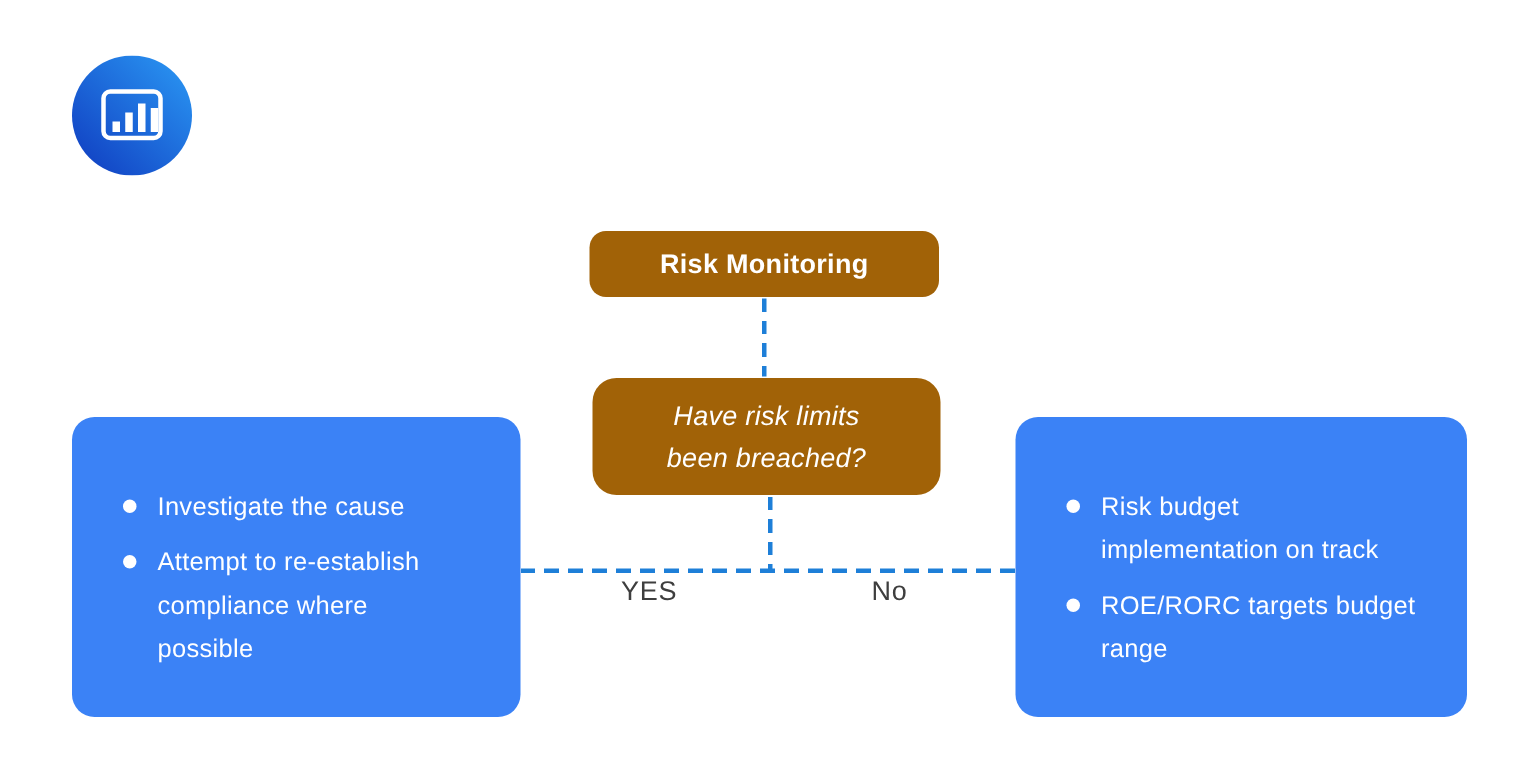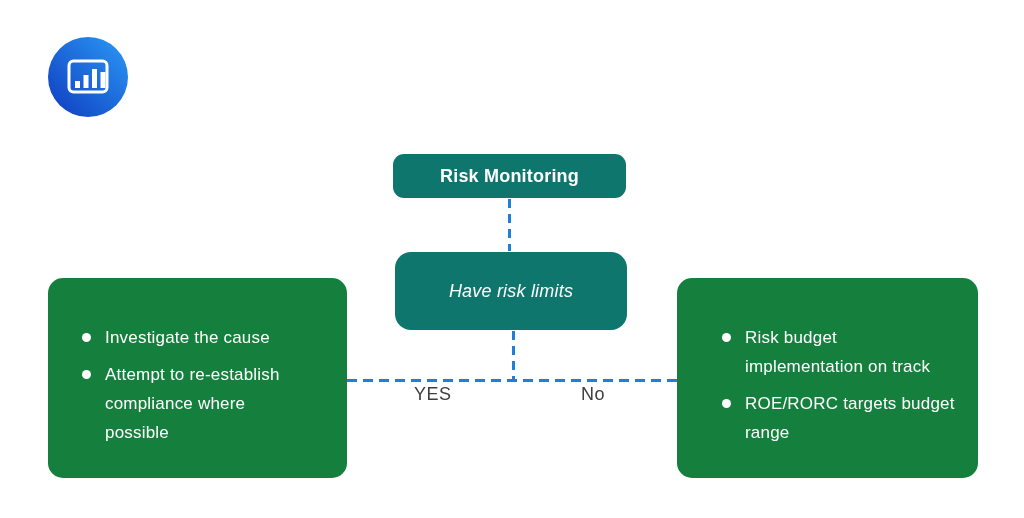--- a/index.html
+++ b/index.html
@@ -15,21 +15,21 @@
     margin-left: 15px;
     font-size: 27px;
     font-weight: bold;
     color: #3e3e3e;
     letter-spacing: 0.3px;
   }
 
   
   .node {
     position: absolute;
-    background: #0f766e;
+    background: #a16207;
     color: #ffffff;
     display: flex;
     flex-direction: column;
     align-items: center;
     justify-content: center;
     text-align: center;
   }
   .node-top {
     left: 393px; top: 154px; width: 233px; height: 44px;
     border-radius: 11px;
@@ -65,26 +65,26 @@
     letter-spacing: 0.5px;
   }
   .branch-label.yes { left: 414px; }
   .branch-label.no  { left: 581px; }
 
   
   .card {
     position: absolute;
     top: 278px;
     height: 200px;
-    background: #15803d;
+    background: #3b82f6;
     border-radius: 15px;
     color: #ffffff;
   }
   .card-left  { left: 48px;  width: 299px; }
-  .card-right { left: 677px; width: 301px; padding-left: 11px; }
+  .card-right { left: 677px; width: 301px; }
 
   .card ul { list-style: none; padding: 45px 0 0 34px; }
   .card li {
     display: flex;
     align-items: flex-start;
     margin-bottom: 8px;
     font-size: 17px;
     line-height: 29px;
     letter-spacing: 0.2px;
   }
@@ -123,20 +123,21 @@
   </div>
 
   <div class="node node-top">
     <span>Risk Monitoring</span>
   </div>
 
   <div class="connector-v connector-v1"></div>
 
   <div class="node node-decision">
     <span class="line">Have risk limits</span>
+    <span class="line">been breached?</span>
   </div>
 
   <div class="connector-v connector-v2"></div>
 
   <div class="connector-h"></div>
 
   <div class="branch-label yes">YES</div>
   <div class="branch-label no">No</div>
 
   <div class="card card-left">

